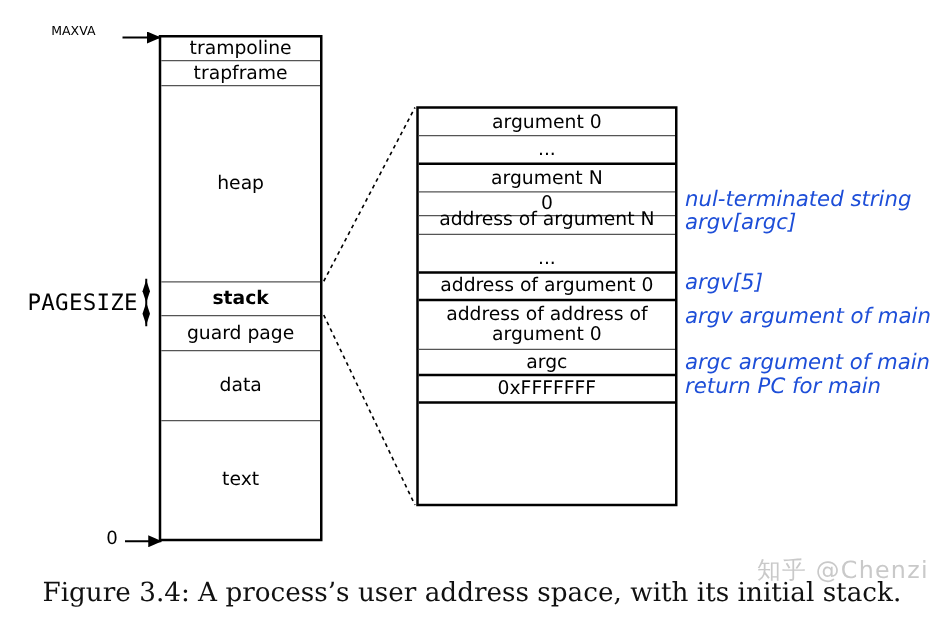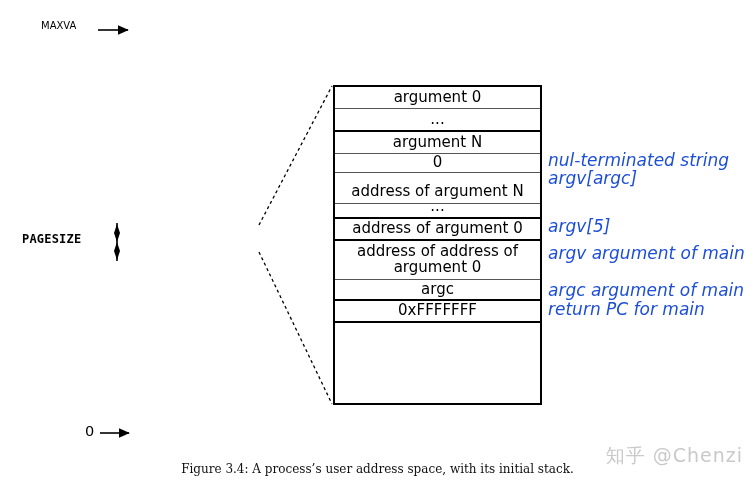--- a/index.html
+++ b/index.html
@@ -76,23 +76,22 @@
   #maxva-label {
     left: 41px;
     top: 20px;
     font-family: "DejaVu Sans", sans-serif;
     font-size: 10px;
   }
   #pagesize-label {
     left: 22px;
     top: 232px;
     font-family: "DejaVu Sans Mono", monospace;
-    font-size: 12px;
+    font-size: 18px;
     letter-spacing: 0.2px;
-    font-weight: bold;
   }
   #zero-label {
     left: 85px;
     top: 423px;
     font-family: "DejaVu Sans", sans-serif;
     font-size: 14.5px;
   }
 
   
   .annot {
@@ -106,21 +105,21 @@
   }
 
   
   #caption {
     position: absolute;
     left: 0;
     top: 462px;
     width: 755px;
     text-align: center;
     font-family: "DejaVu Serif", serif;
-    font-size: 12px;
+    font-size: 21px;
     color: #111;
   }
 
   
   #watermark {
     position: absolute;
     right: 12px;
     top: 443px;
     font-family: "DejaVu Sans", sans-serif;
     font-size: 19px;
@@ -135,39 +134,62 @@
     width: 755px;
     height: 497px;
     pointer-events: none;
   }
 </style>
 </head>
 <body>
 
 <div id="figure-root">
 
+  <div class="membox" id="left-box">
+    <div class="row sep-bottom" style="top:0px;height:19px;">
+      <span>trampoline</span>
+    </div>
+    <div class="row sep-bottom" style="top:19px;height:20px;">
+      <span>trapframe</span>
+    </div>
+    <div class="row sep-bottom" style="top:39px;height:157px;">
+      <span>heap</span>
+    </div>
+    <div class="row sep-bottom bold" style="top:196px;height:27px;">
+      <span>stack</span>
+    </div>
+    <div class="row sep-bottom" style="top:223px;height:28px;">
+      <span>guard page</span>
+    </div>
+    <div class="row sep-bottom" style="top:251px;height:56px;">
+      <span>data</span>
+    </div>
+    <div class="row" style="top:307px;height:94px;">
+      <span>text</span>
+    </div>
+  </div>
 
   <div class="edge-label" id="maxva-label">MAXVA</div>
   <div class="edge-label" id="pagesize-label">PAGESIZE</div>
   <div class="edge-label" id="zero-label">0</div>
 
   <div class="membox" id="right-box">
     <div class="row sep-bottom" style="top:0px;height:22px;">
       <span>argument 0</span>
     </div>
     <div class="row sep-bottom-dark" style="top:22px;height:23px;">
       <span>...</span>
     </div>
     <div class="row sep-bottom" style="top:45px;height:22px;">
       <span>argument N</span>
     </div>
     <div class="row sep-bottom" style="top:67px;height:19px;">
       <span>0</span>
     </div>
-    <div class="row sep-bottom" style="top:94px;height:23px;">
+    <div class="row sep-bottom" style="top:78px;height:23px;">
       <span>address of argument N</span>
     </div>
     <div class="row sep-bottom-dark" style="top:109px;height:23px;">
       <span>...</span>
     </div>
     <div class="row sep-bottom-dark" style="top:132px;height:22px;">
       <span>address of argument 0</span>
     </div>
     <div class="row sep-bottom two-line" style="top:154px;height:39px;text-align:center;">
       <span>address of address of argument 0</span>

